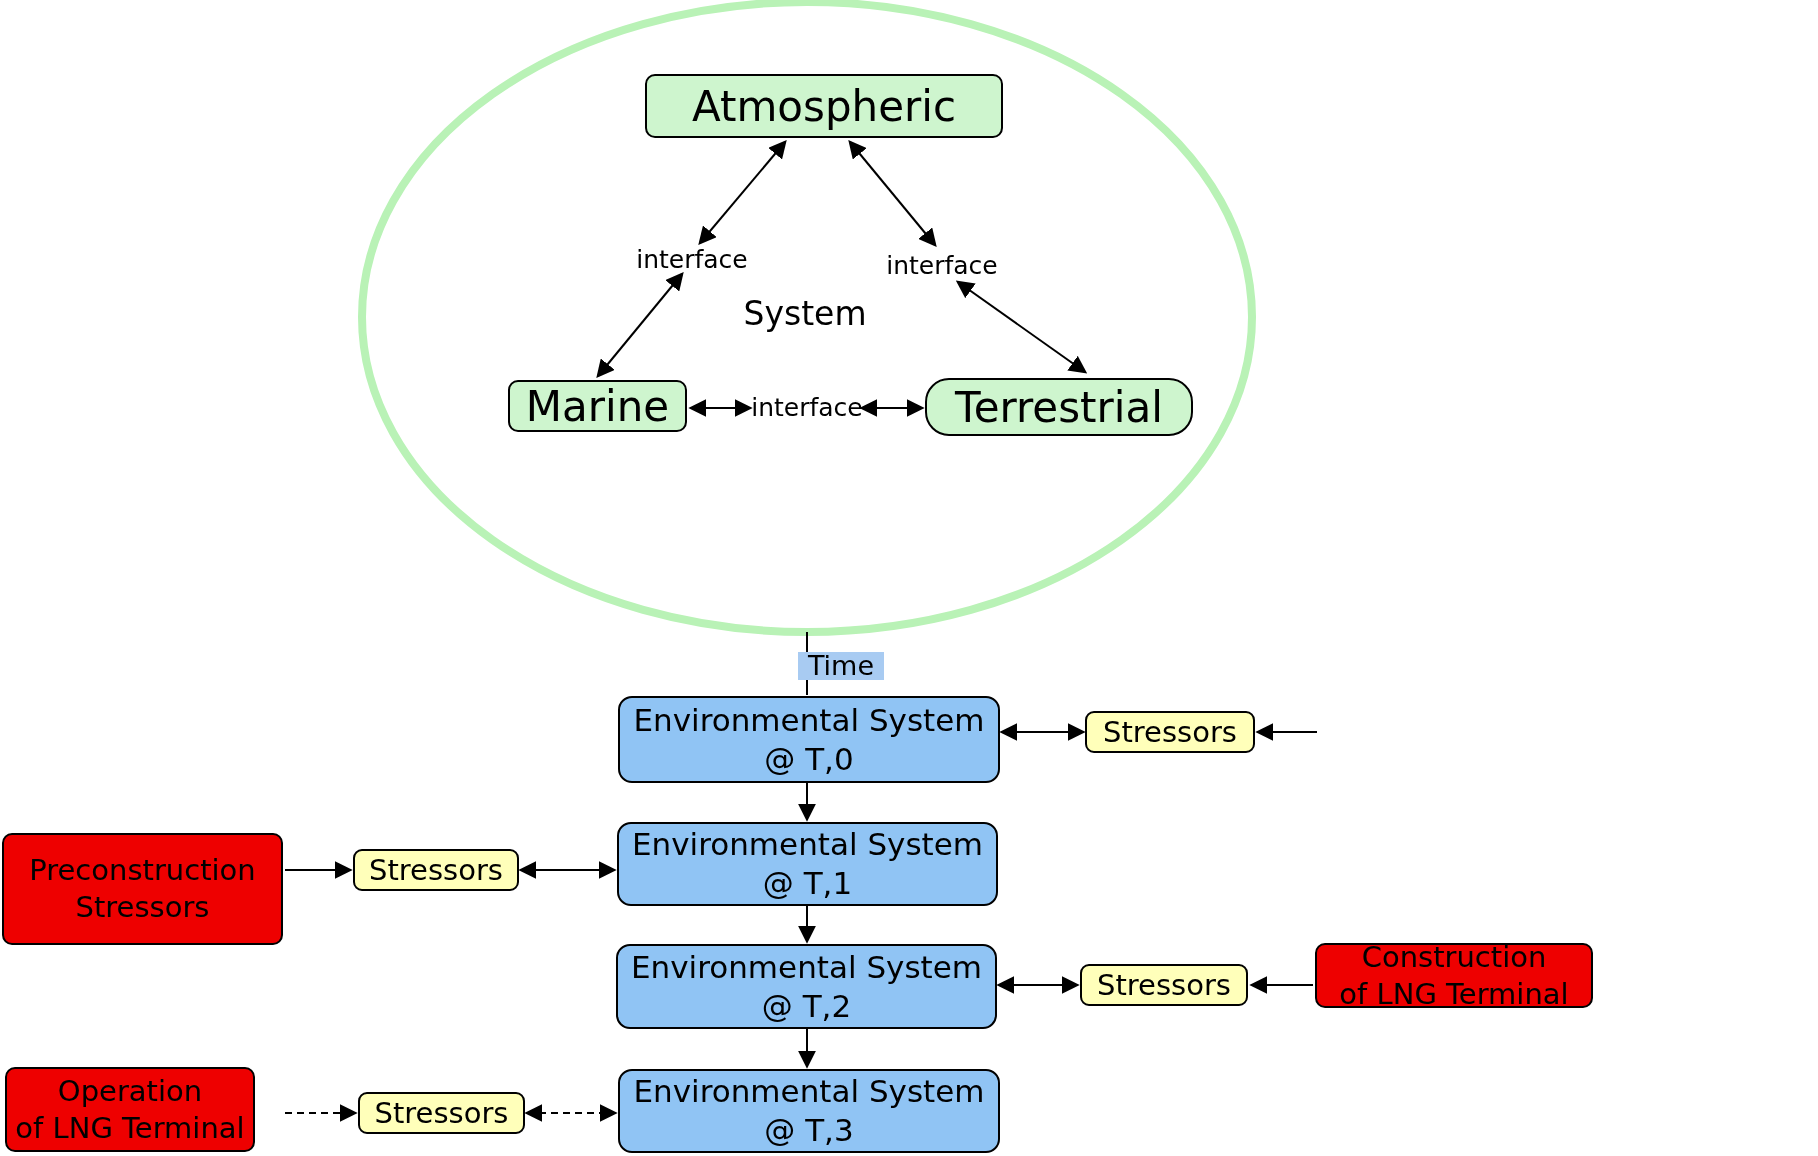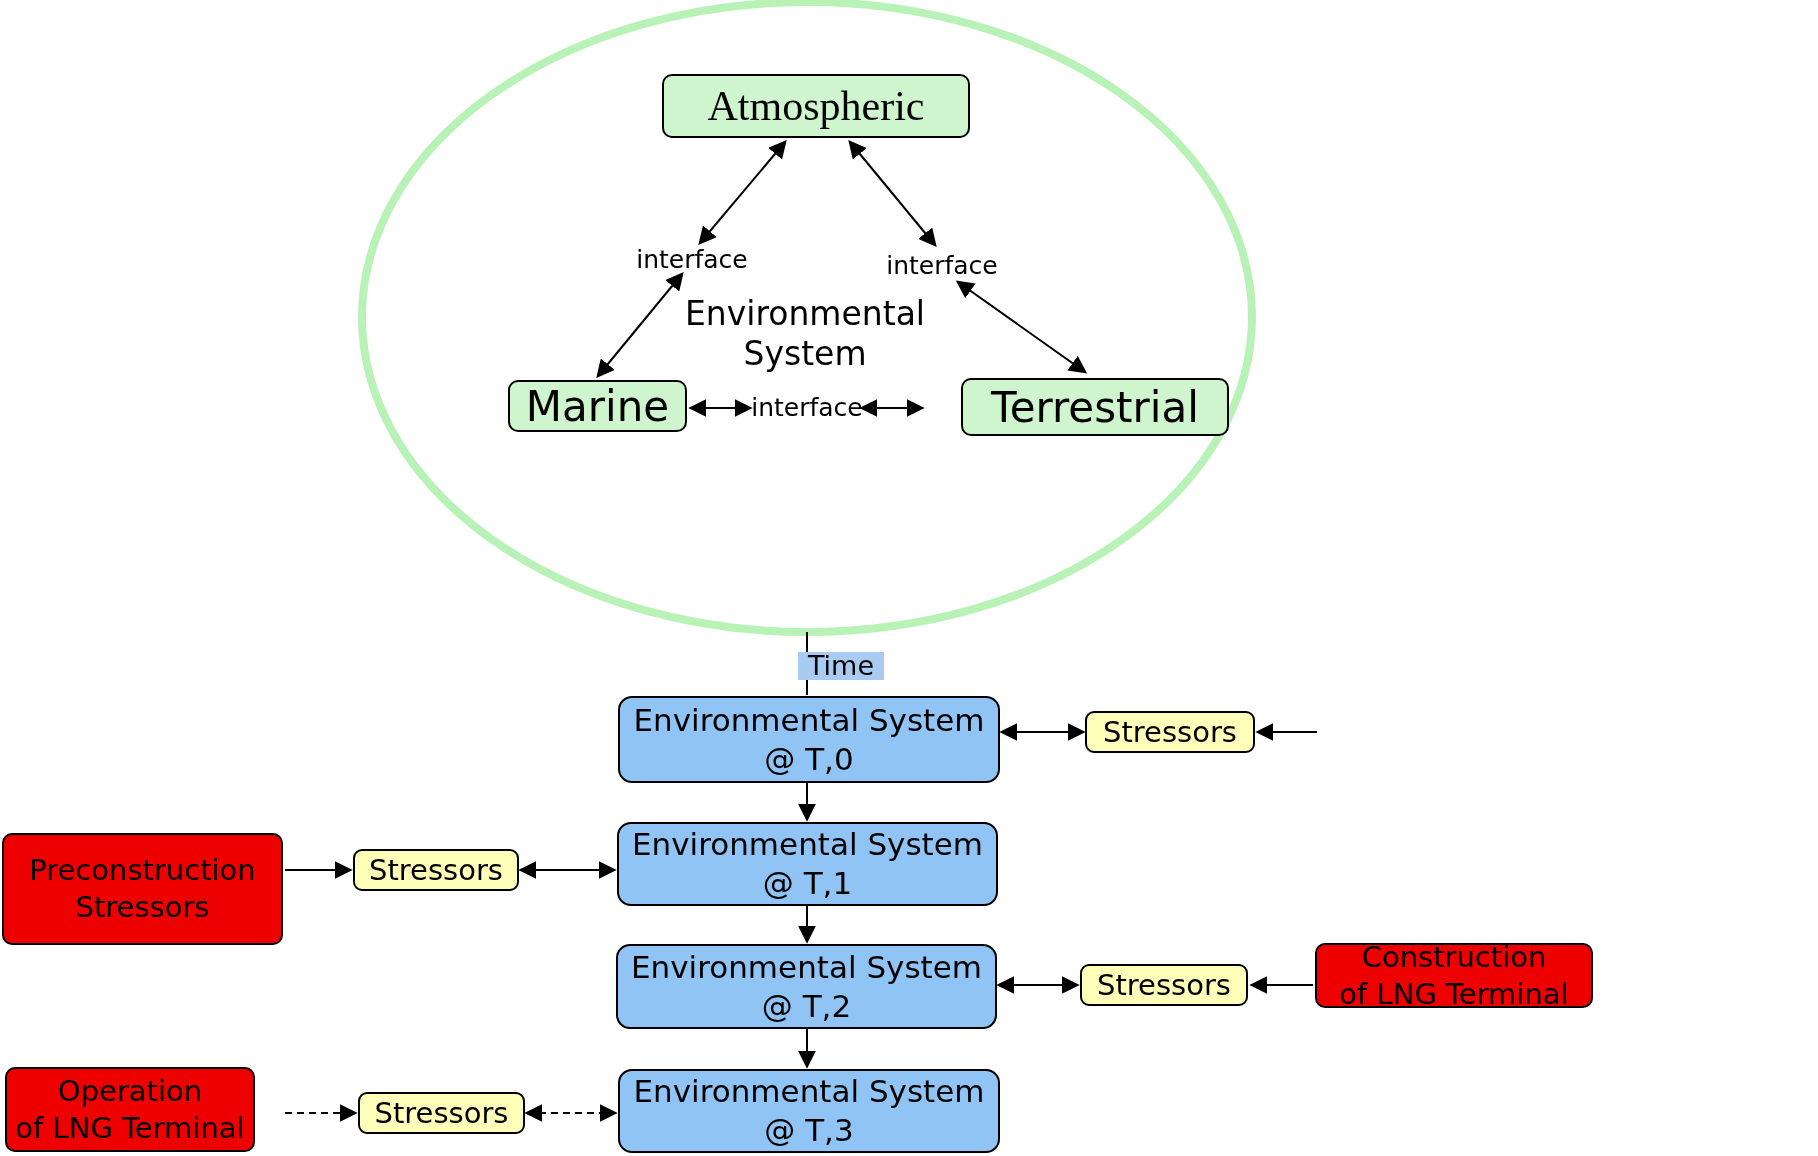--- a/index.html
+++ b/index.html
@@ -75,32 +75,31 @@
       <line x1="521" y1="870" x2="614" y2="870" marker-start="url(#ah)" marker-end="url(#ah)"></line>
 
       <line x1="999" y1="985" x2="1077" y2="985" marker-start="url(#ah)" marker-end="url(#ah)"></line>
       <line x1="1313" y1="985" x2="1252" y2="985" marker-end="url(#ah)"></line>
 
       <line class="dashed" x1="285" y1="1113" x2="355" y2="1113" marker-end="url(#ah)"></line>
       <line class="dashed" x1="527" y1="1113" x2="615" y2="1113" marker-start="url(#ah)" marker-end="url(#ah)"></line>
     </g>
   </svg>
 
-  <div class="node green" style="left:662px;top:74px;width:308px;height:64px;font-family:Liberation Serif, serif;">
+  <div class="node green" style="left:645px;top:74px;width:358px;height:64px;">
     <span>Atmospheric</span>
   </div>
   <div class="node green" style="left:508px;top:380px;width:179px;height:52px;">
     <span>Marine</span>
   </div>
-  <div class="node green" style="left:961px;top:378px;width:268px;height:58px;">
+  <div class="node green" style="left:925px;top:378px;width:268px;height:58px;border-radius:24px;">
     <span>Terrestrial</span>
   </div>
 
   <div class="label sys-title" style="left:655px;top:294px;">
-    <span style="display:block">Environmental</span>
     <span style="display:block">System</span>
   </div>
 
   <div class="label iface" style="left:627px;top:245px;">interface</div>
   <div class="label iface" style="left:877px;top:251px;">interface</div>
   <div class="label iface" style="left:742px;top:393px;">interface</div>
 
   <div class="label time" style="left:766px;top:652px;width:86px;height:28px;margin-left:32px;">Time</div>
 
   <div class="node blue" style="left:618px;top:696px;width:382px;height:87px;">

